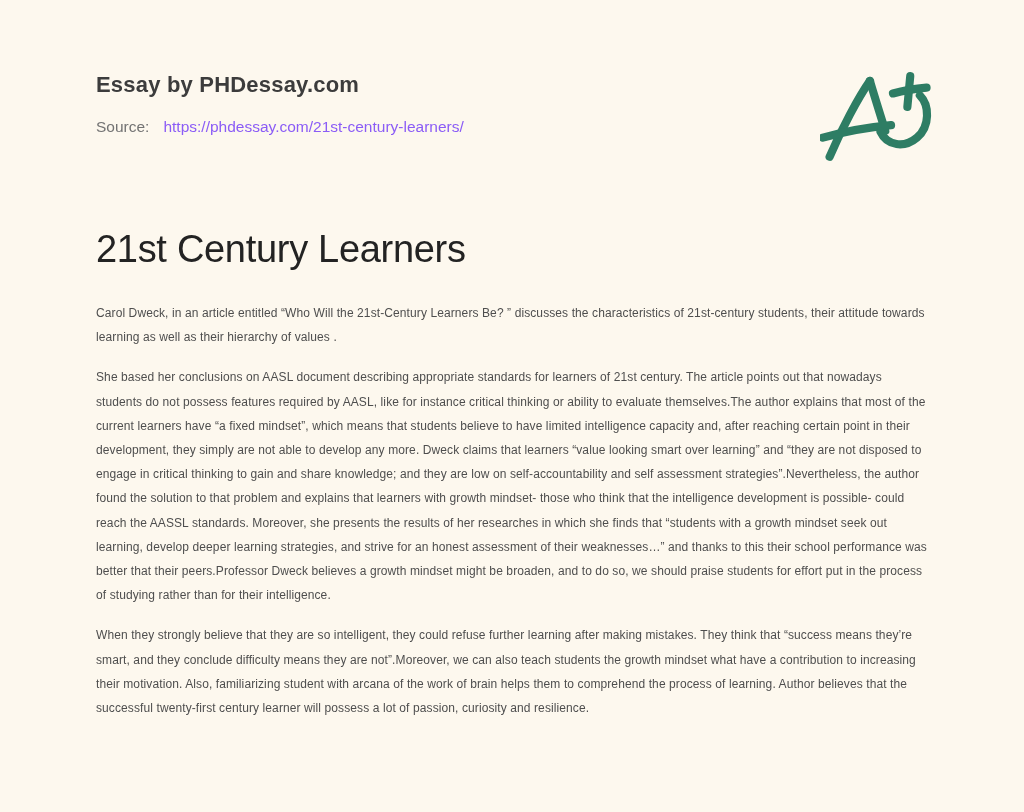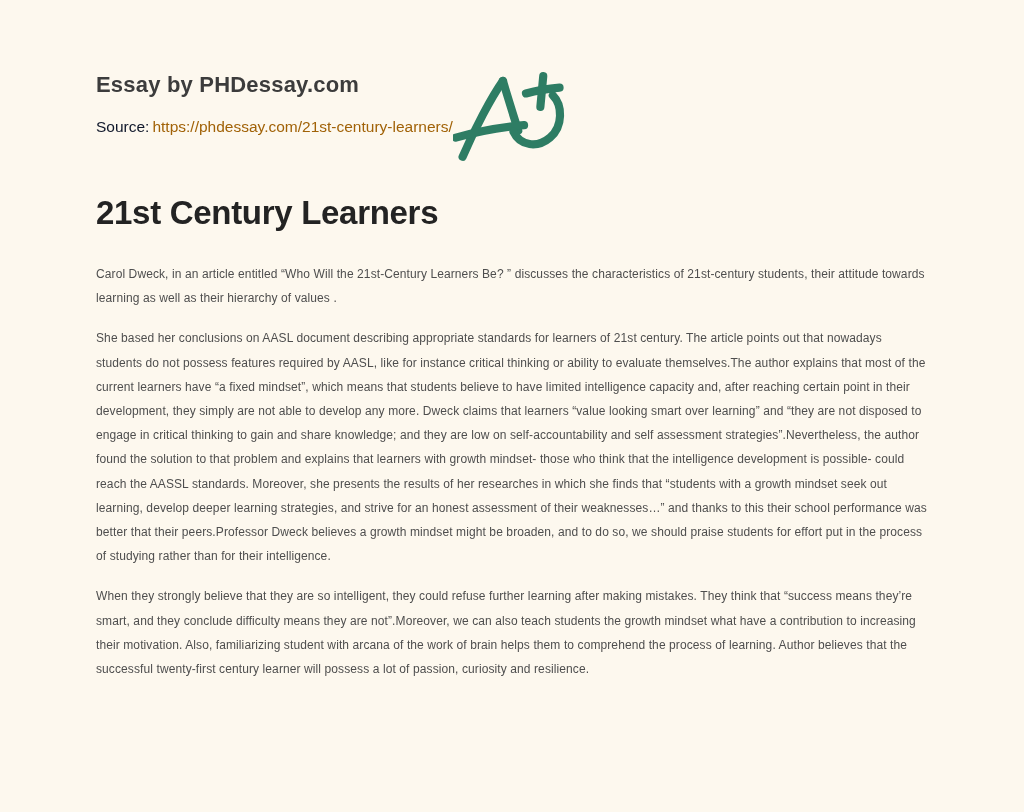--- a/index.html
+++ b/index.html
@@ -10,52 +10,53 @@
   }
   .page {
     width: 1024px;
     height: 812px;
     background: #fdf8ee;
     padding: 72px 96px 36px 96px;
     overflow: hidden;
   }
   .header {
     display: flex;
+    justify-content: space-between;
     align-items: flex-start;
   }
   .byline {
     font-size: 22px;
     font-weight: 700;
     color: #3c3c3c;
     letter-spacing: 0.2px;
   }
   .source-line {
     margin-top: 20px;
     font-size: 15.5px;
   }
   .source-label {
-    color: #0f172a;
-    margin-right: 3px;
+    color: #737373;
+    margin-right: 14px;
   }
   .source-link {
-    color: #a16207;
+    color: #8b5cf6;
     text-decoration: none;
   }
   .logo {
     width: 120px;
     height: 92px;
     margin-top: -2px;
     margin-right: -12px;
     flex: 0 0 auto;
   }
   .logo svg { width: 100%; height: 100%; display: block; }
   .title {
-    margin-top: 32px;
-    font-size: 33px;
-    font-weight: 700;
+    margin-top: 66px;
+    font-size: 38px;
+    font-weight: 400;
     color: #232323;
     letter-spacing: -0.3px;
   }
   .essay-body { margin-top: 30px; }
   .para {
     font-size: 12px;
     line-height: 24.2px;
     color: #4e4e4e;
     letter-spacing: 0.1px;
     margin-bottom: 16px;

